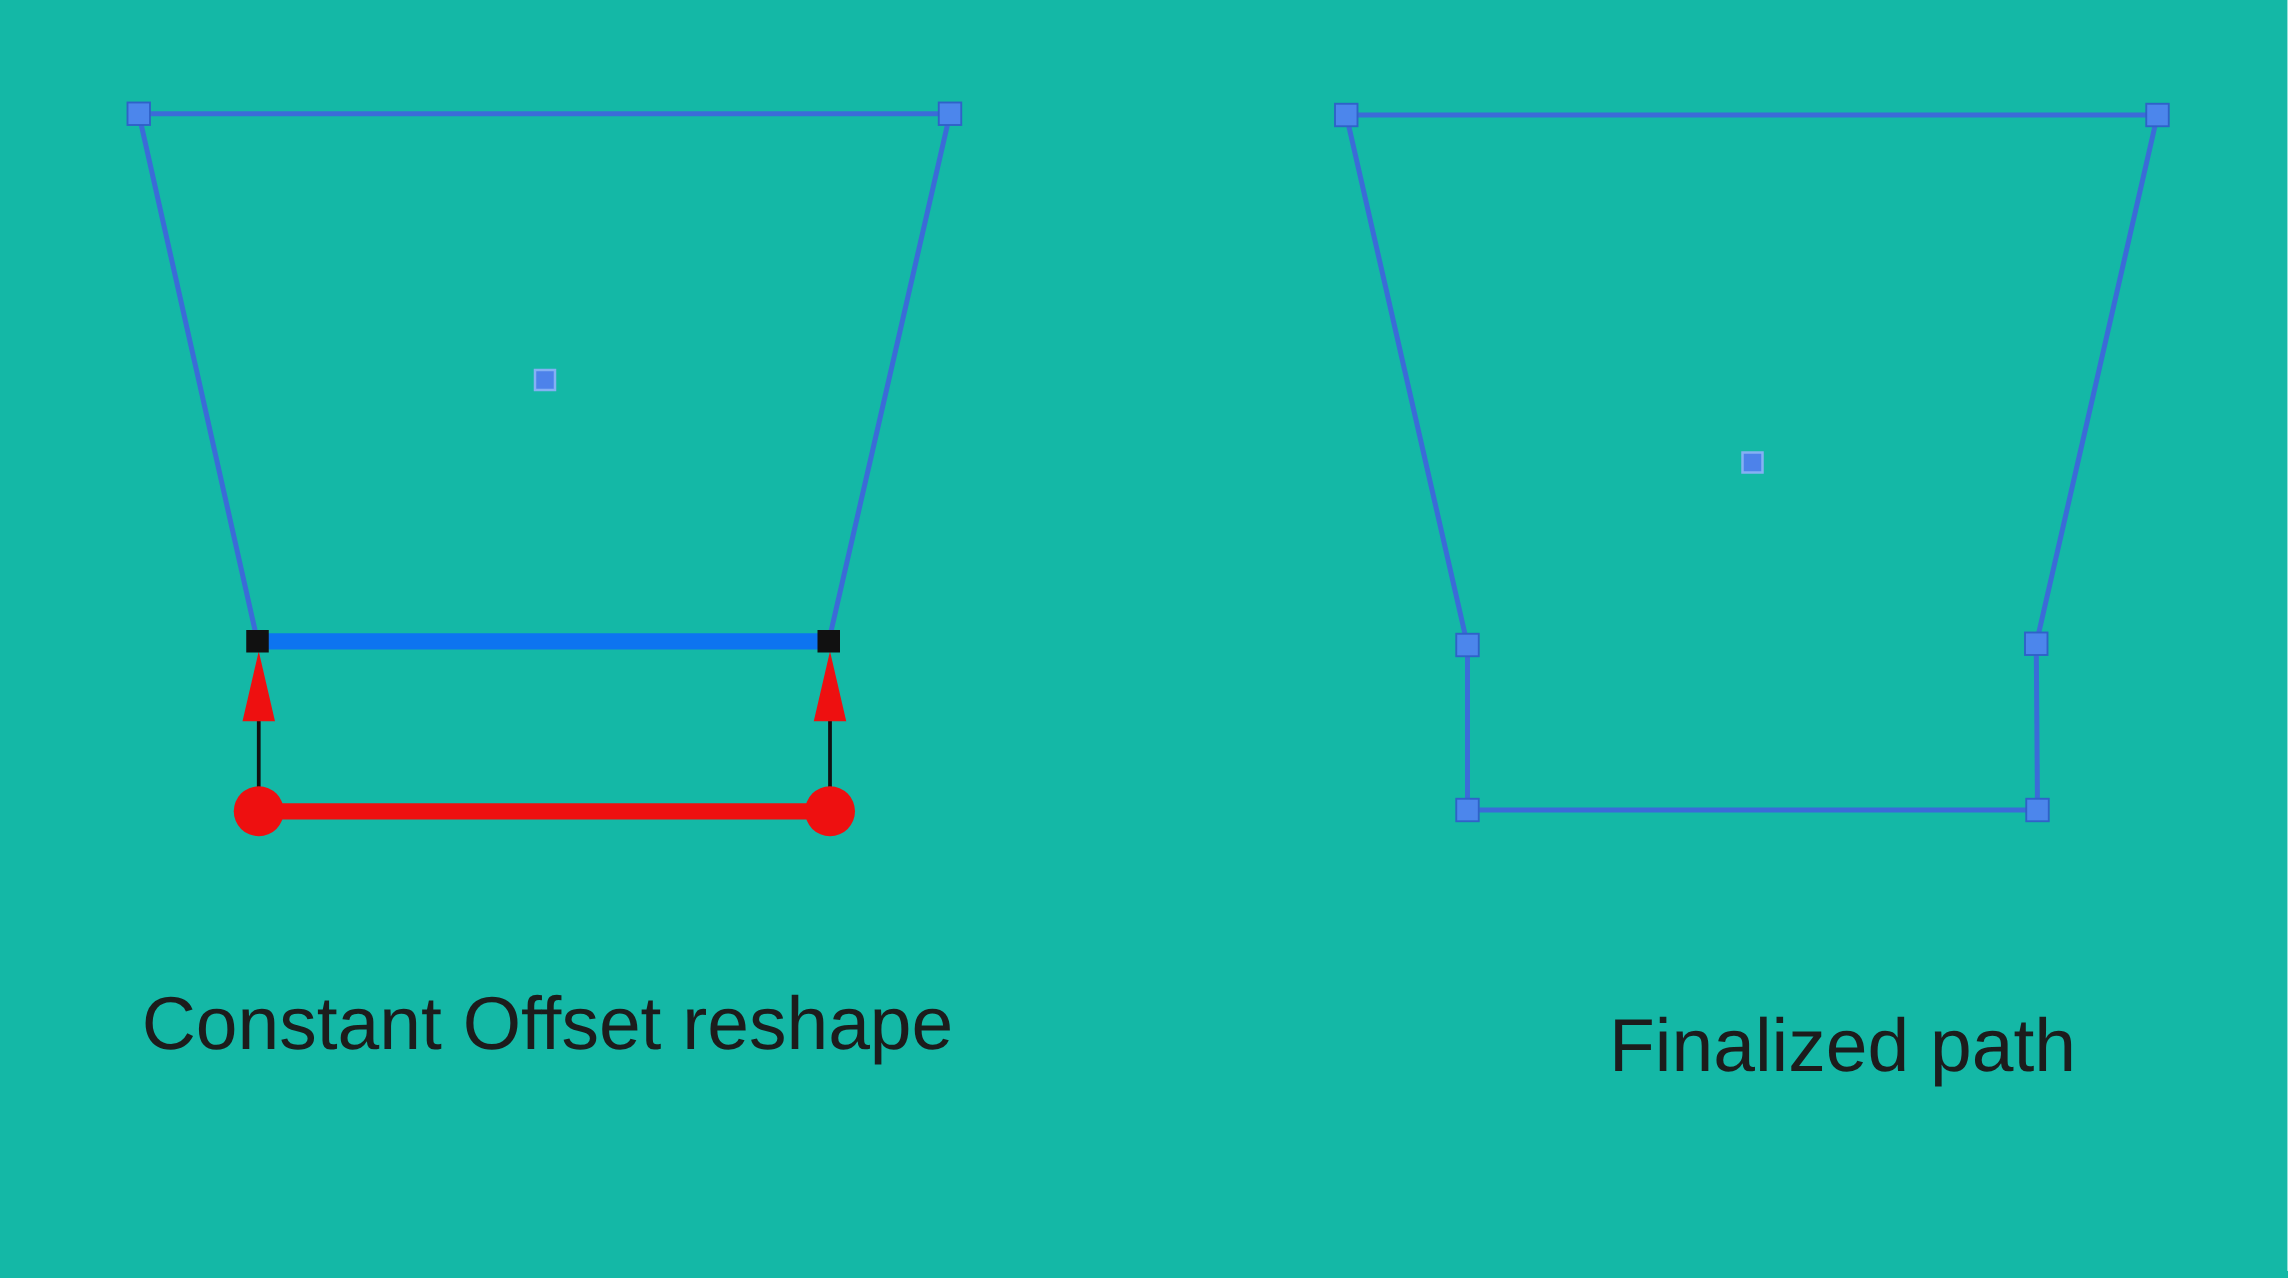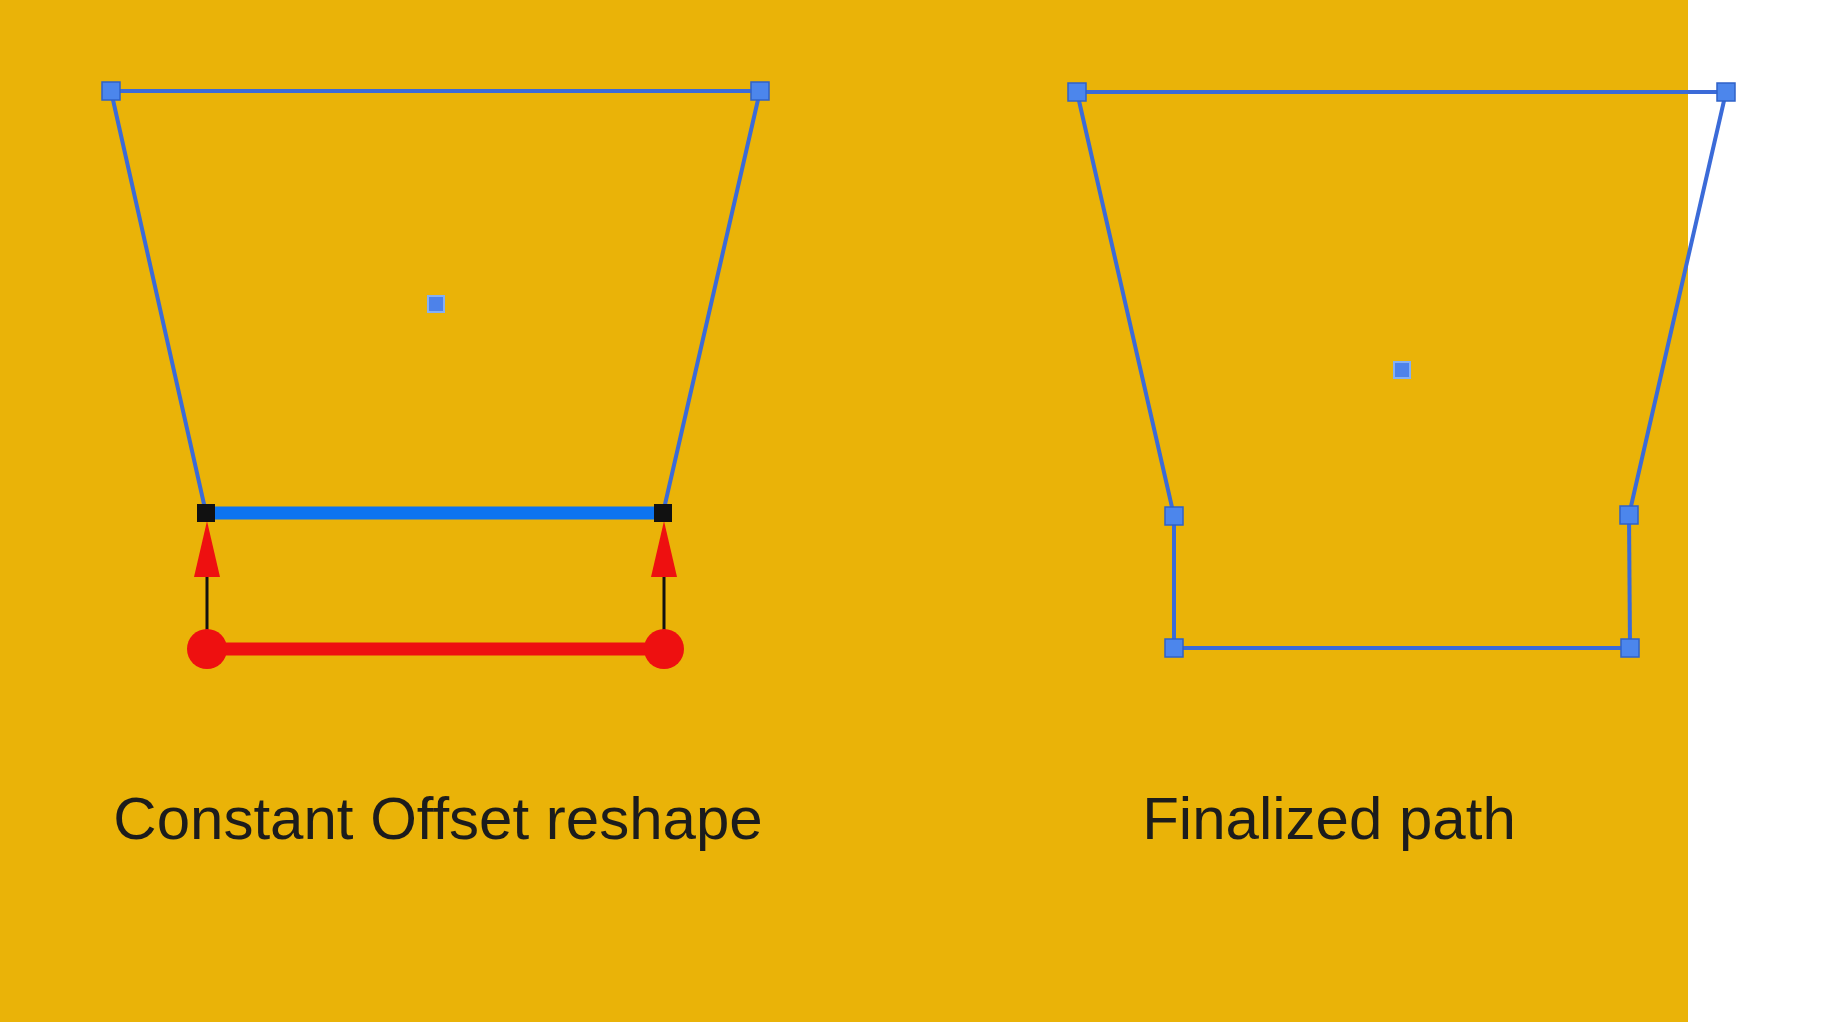--- a/index.html
+++ b/index.html
@@ -6,23 +6,23 @@
     margin: 0;
     padding: 0;
     width: 1830px;
     height: 1022px;
     background: #ffffff;
     overflow: hidden;
     font-family: "Liberation Sans", sans-serif;
   }
   .stage {
     position: relative;
-    width: 1688px;
+    width: 1830px;
     height: 1022px;
-    background: #eab308;
+    background: #14b8a6;
     text-decoration: underline;
   }
   svg.diagram {
     position: absolute;
     left: 0;
     top: 0;
     width: 1830px;
     height: 1022px;
     display: block;
   }
@@ -30,21 +30,21 @@
     position: absolute;
     top: 786px;
     transform: translateX(-50%);
     font-size: 60px;
     line-height: 1.1;
     white-space: nowrap;
     color: #1c1c1c;
     letter-spacing: 0px;
   }
   .caption.left-cap  { left: 438px; }
-  .caption.right-cap { left: 1329px; }
+  .caption.right-cap { left: 1474px; margin-top: 18px; }
 </style>
 </head>
 <body style="background: rgb(255, 255, 255);">
 
 <div class="stage">
   <svg class="diagram" viewBox="0 0 1830 1022" xmlns="http://www.w3.org/2000/svg">
       <g>
         <line x1="111" y1="91" x2="760" y2="91" stroke="#3b6bd8" stroke-width="4"></line>
         <line x1="111" y1="91" x2="206" y2="513" stroke="#3b6bd8" stroke-width="4"></line>
         <line x1="760" y1="91" x2="663" y2="513" stroke="#3b6bd8" stroke-width="4"></line>

